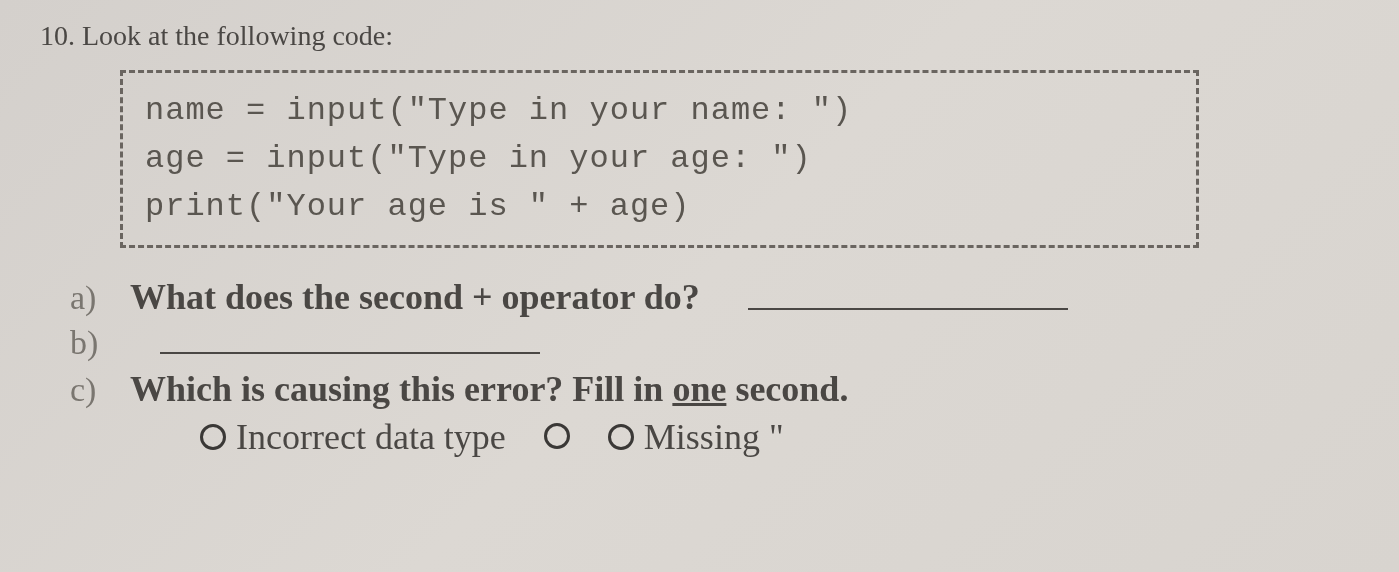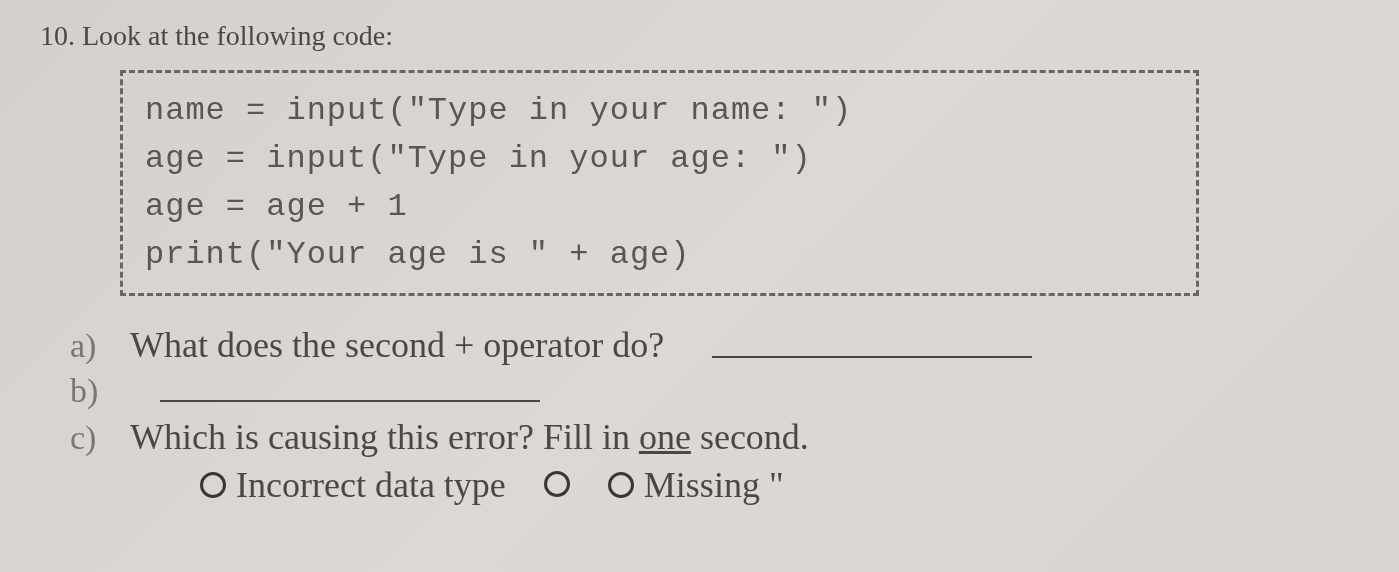--- a/index.html
+++ b/index.html
@@ -47,21 +47,21 @@
       margin-bottom: 6px;
       gap: 18px;
     }
     .sub-label {
       font-size: 34px;
       color: #7a7670;
       min-width: 42px;
     }
     .sub-text {
       font-size: 36px;
-      font-weight: 400;
+      font-weight: 700;
       color: #4a4744;
       flex: 0 0 auto;
     }
     .answer-line {
       flex: 1;
       border-bottom: 2px solid #4a4744;
       margin-left: 30px;
       height: 2px;
       align-self: flex-end;
       margin-bottom: 8px;
@@ -103,21 +103,20 @@
 <body>
 
 <div class="question-header">
   <span>10.</span>
   <span>Look at the following code:</span>
 </div>
 
 <div class="code-box">
   <div class="code-line">name = input("Type in your name: ")</div>
   <div class="code-line">age = input("Type in your age: ")</div>
-  <div class="code-line">age = age + 1</div>
   <div class="code-line">print("Your age is " + age)</div>
 </div>
 
 <div class="sub-questions">
 
   <div class="sub-q">
     <span class="sub-label">a)</span>
     <span class="sub-text">What does the second + operator do?</span>
     <span class="answer-line"></span>
   </div>

